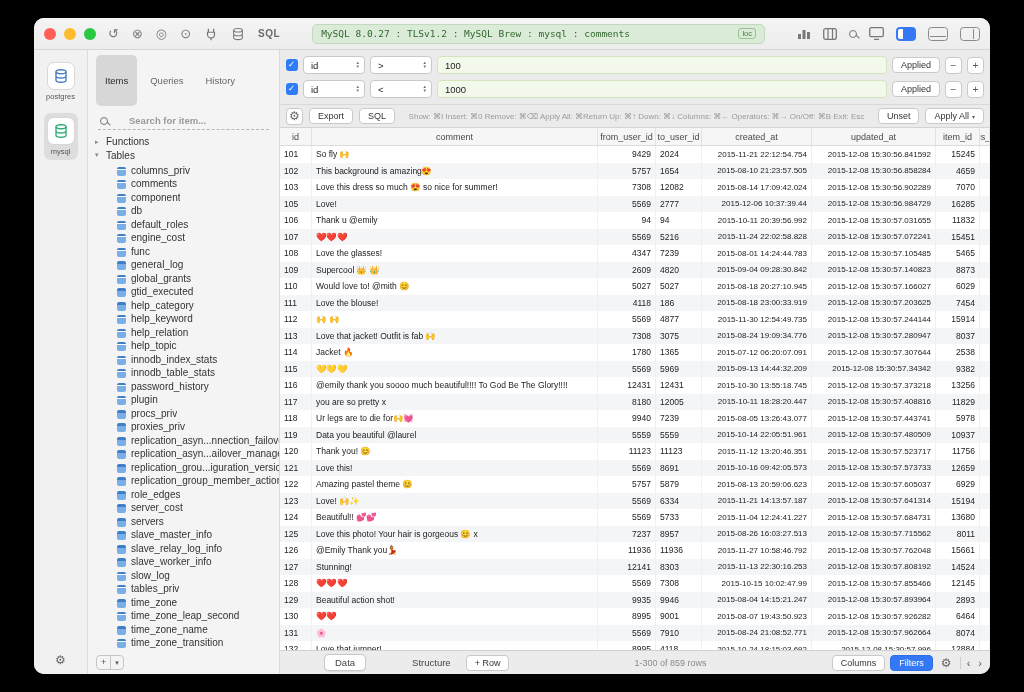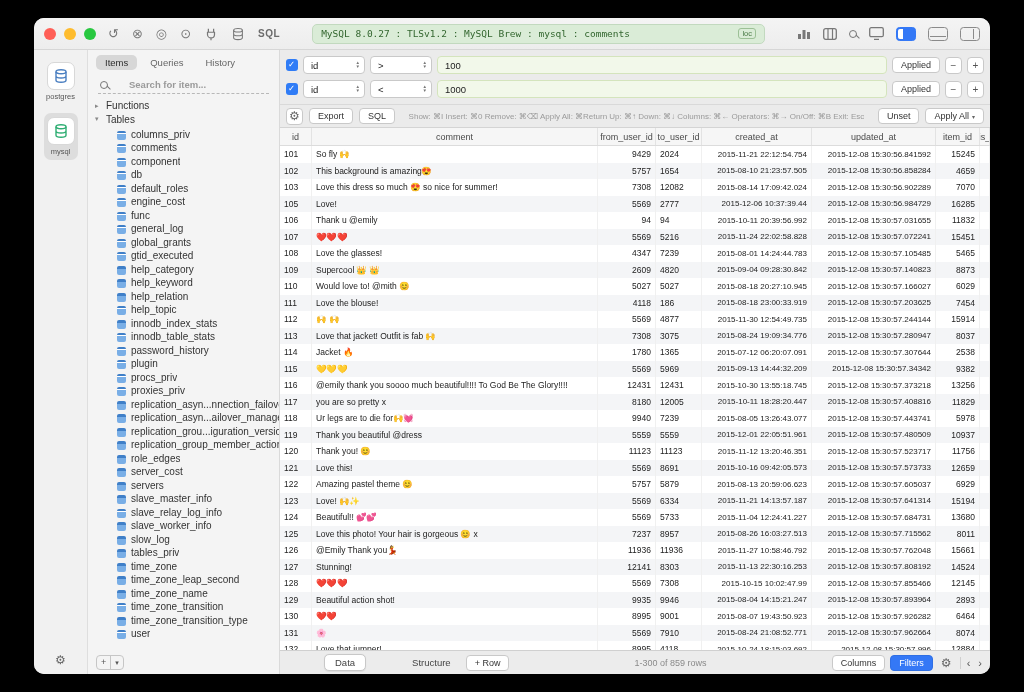--- a/index.html
+++ b/index.html
@@ -37,21 +37,21 @@
   .conn { display:flex; flex-direction:column; align-items:center; gap:2px; padding:4px 3px; border-radius:7px; margin-bottom:8px; }
   .conn.selected { background:#dddddd; }
   .conn-ic { width:28px; height:28px; background:#fff; border:1px solid #d8d8d8; border-radius:7px; display:flex; align-items:center; justify-content:center; }
   .conn-label { font-size:7.5px; color:#555; }
   .rail-footer { position:absolute; bottom:6px; left:0; right:0; display:flex; justify-content:center; }
   .gear-glyph::before { content:"⚙"; font-size:12px; color:#666; }
 
   
   .sidebar { width:192px; background:#f4f4f4; border-right:1px solid #dadada; display:flex; flex-direction:column; position:relative; }
   .side-tabs { display:flex; align-items:center; gap:4px; padding:5px 8px 3px; }
-  .side-tab { font-size:9.5px; color:#666; padding:2px 9px; border-radius:5px; }
+  .side-tab { font-size:9.5px; color:#666; padding:20px 9px; border-radius:5px; }
   .side-tab.active { background:#d7d7d7; color:#2e2e2e; }
   .side-search { display:flex; align-items:center; gap:21px; margin:3px 10px 2px; padding:3px 2px; border-bottom:1px dashed #b8b8b8;font-weight:bold; }
   .side-search .ph { font-size:9.5px; color:#9a9a9a; }
   .tree { flex:1; overflow:hidden; padding:3px 0 0 7px; }
   .tree-section { height:13.5px; display:flex; align-items:center; font-size:10px; color:#333; gap:4px; }
   .tree-section::before { content:"▸"; font-size:7px; color:#8a8a8a; width:7px; }
   .tree-section.expanded::before { content:"▾"; }
   .tree-item { height:13.5px; display:flex; align-items:flex-end; gap:5px; padding-left:22px; }
   .tbl-icon { width:9px; height:9px; border-radius:2px; flex:0 0 9px;
               background:linear-gradient(to bottom,#3f7fc8 0 2.5px,#ffffff 2.5px 3.3px,#79aee6 3.3px 5.6px,#ffffff 5.6px 6.3px,#79aee6 6.3px); }
@@ -646,24 +646,24 @@
             <span class="cell c-from">9940</span>
             <span class="cell c-to">7239</span>
             <span class="cell c-created">2015-08-05 13:26:43.077</span>
             <span class="cell c-updated">2015-12-08 15:30:57.443741</span>
             <span class="cell c-item">5978</span>
             <span class="cell c-is"></span>
           </div>
 
           <div class="grid-row">
             <span class="cell c-id">119</span>
-            <span class="cell c-comment">Thank you beautiful @dress</span>
+            <span class="cell c-comment">Data you beautiful @laurel</span>
             <span class="cell c-from">5559</span>
             <span class="cell c-to">5559</span>
-            <span class="cell c-created">2015-12-01 22:05:51.961</span>
+            <span class="cell c-created">2015-10-14 22:05:51.961</span>
             <span class="cell c-updated">2015-12-08 15:30:57.480509</span>
             <span class="cell c-item">10937</span>
             <span class="cell c-is"></span>
           </div>
 
           <div class="grid-row">
             <span class="cell c-id">120</span>
             <span class="cell c-comment">Thank you! 😊</span>
             <span class="cell c-from">11123</span>
             <span class="cell c-to">11123</span>

